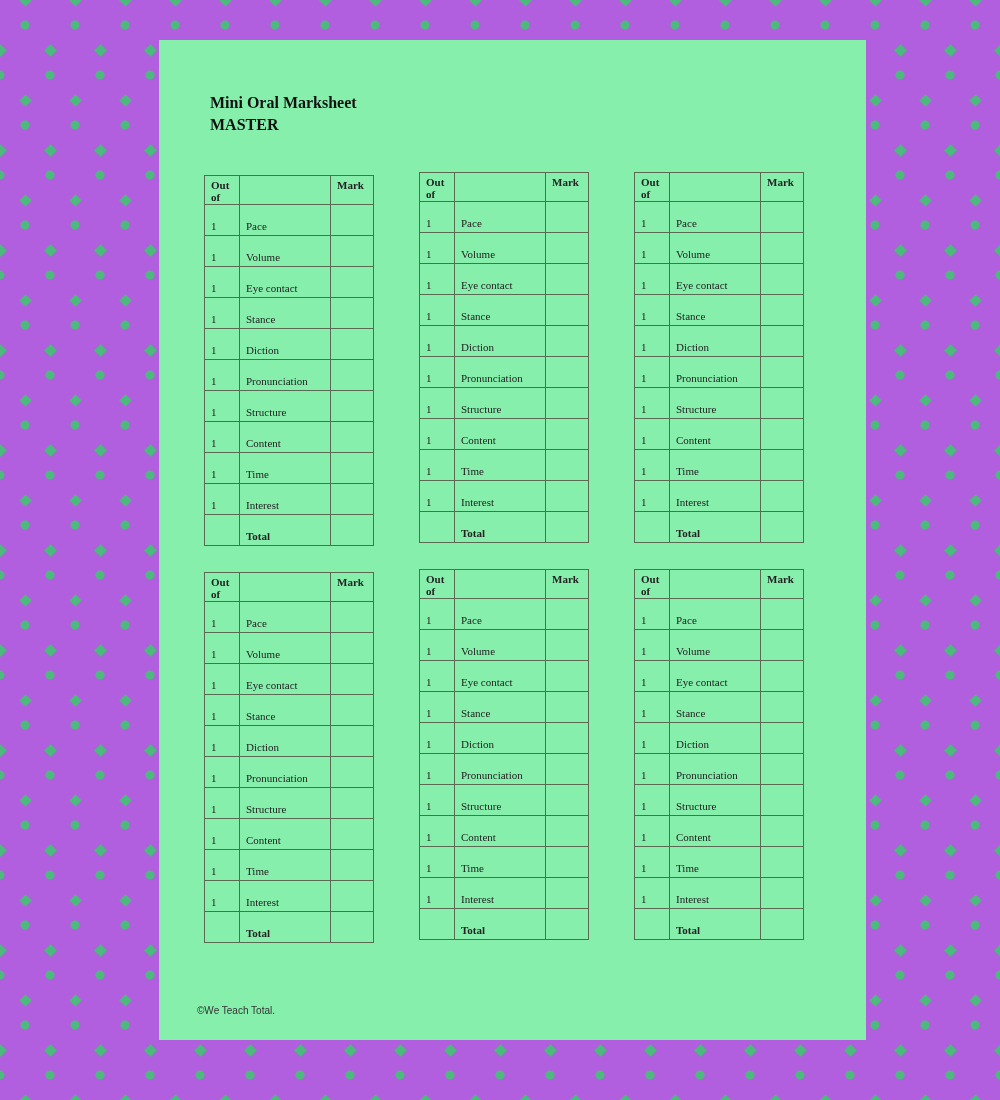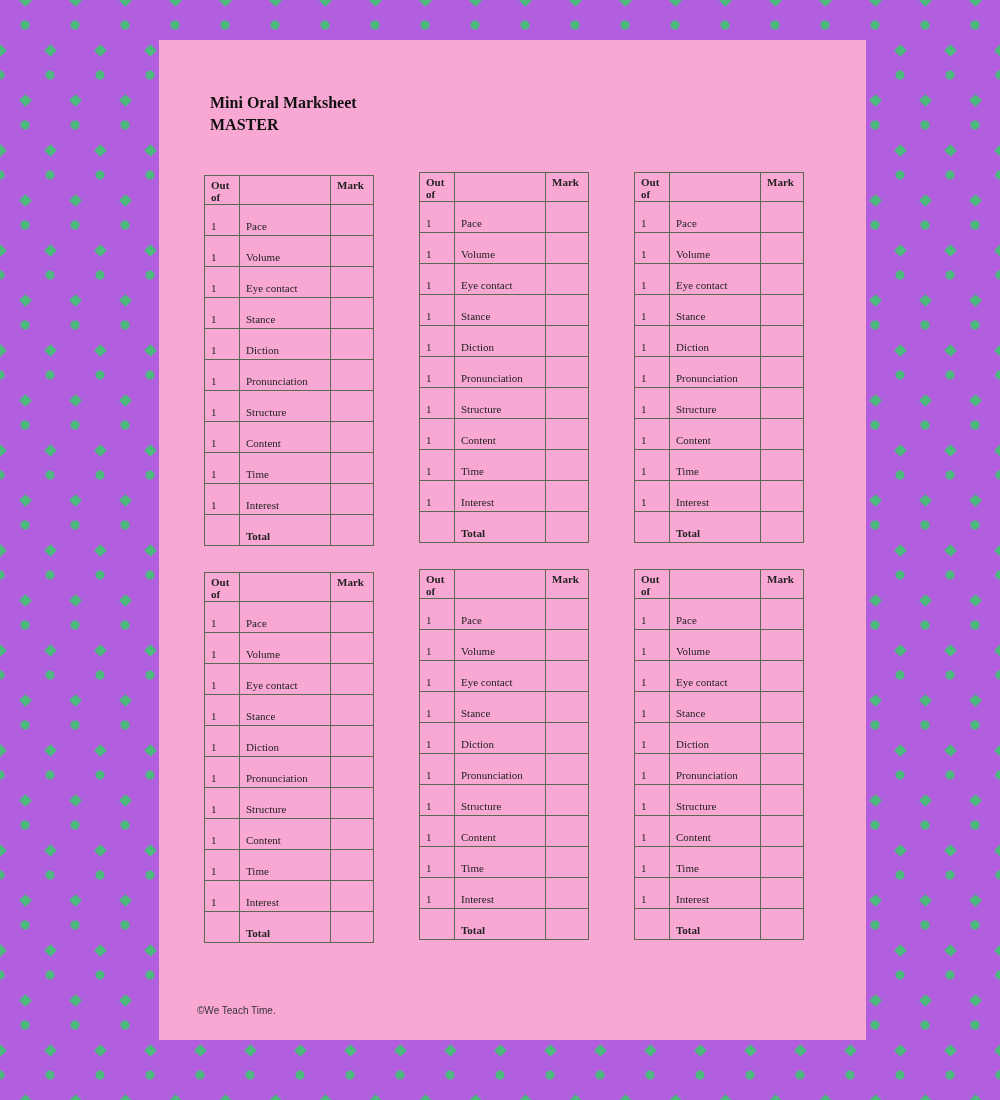--- a/index.html
+++ b/index.html
@@ -10,21 +10,21 @@
       radial-gradient(circle at center, #4cba7c 0 4px, transparent 5px),
       radial-gradient(circle at center, #4cba7c 0 4px, transparent 5px);
     background-size:50px 100px, 50px 100px;
     background-position:0px -25px, 25px 25px;
     font-family:"Liberation Serif", serif;
   }
   .dots { position:absolute; inset:0; }
   .dot { position:absolute; width:9px; height:9px; background:#4cba7c; transform:rotate(45deg); }
   .page {
     position:absolute; left:159px; top:40px; width:707px; height:1000px;
-    background:#f9a8d4;
+    background:#86efac;
   }
   .title { position:absolute; left:51px; top:52px; font-weight:bold; font-size:16px; line-height:22px; color:#111; }
   .marksheet {
     position:absolute; width:170px; border-collapse:collapse;
     font-size:11px; color:#222;
   }
   .marksheet td, .marksheet th {
     border:1px solid #5a6a52; padding:0 6px; height:27px; vertical-align:bottom;
   }
   .marksheet th { font-weight:bold; vertical-align:top; padding-top:3px; height:25px; text-align:left; font-size:11px; line-height:12px; }
@@ -510,21 +510,21 @@
     <div class="dot" style="left:871px;top:1096px"></div>
     <div class="dot" style="left:921px;top:1096px"></div>
     <div class="dot" style="left:971px;top:1096px"></div>
   </div>
 
 <div class="page" id="page">
   <div class="title">
     <div>Mini Oral Marksheet</div>
     <div>MASTER</div>
   </div>
-  <div class="footer">©We Teach Time.</div>
+  <div class="footer">©We Teach Total.</div>
 <table class="marksheet" style="left: 45px; top: 135px;">
       <tbody>
         <tr>
           <th>Out of</th>
           <th></th>
           <th class="mark">Mark</th>
         </tr>
         <tr>
           <td class="out">1</td>
           <td class="crit">Pace</td>

